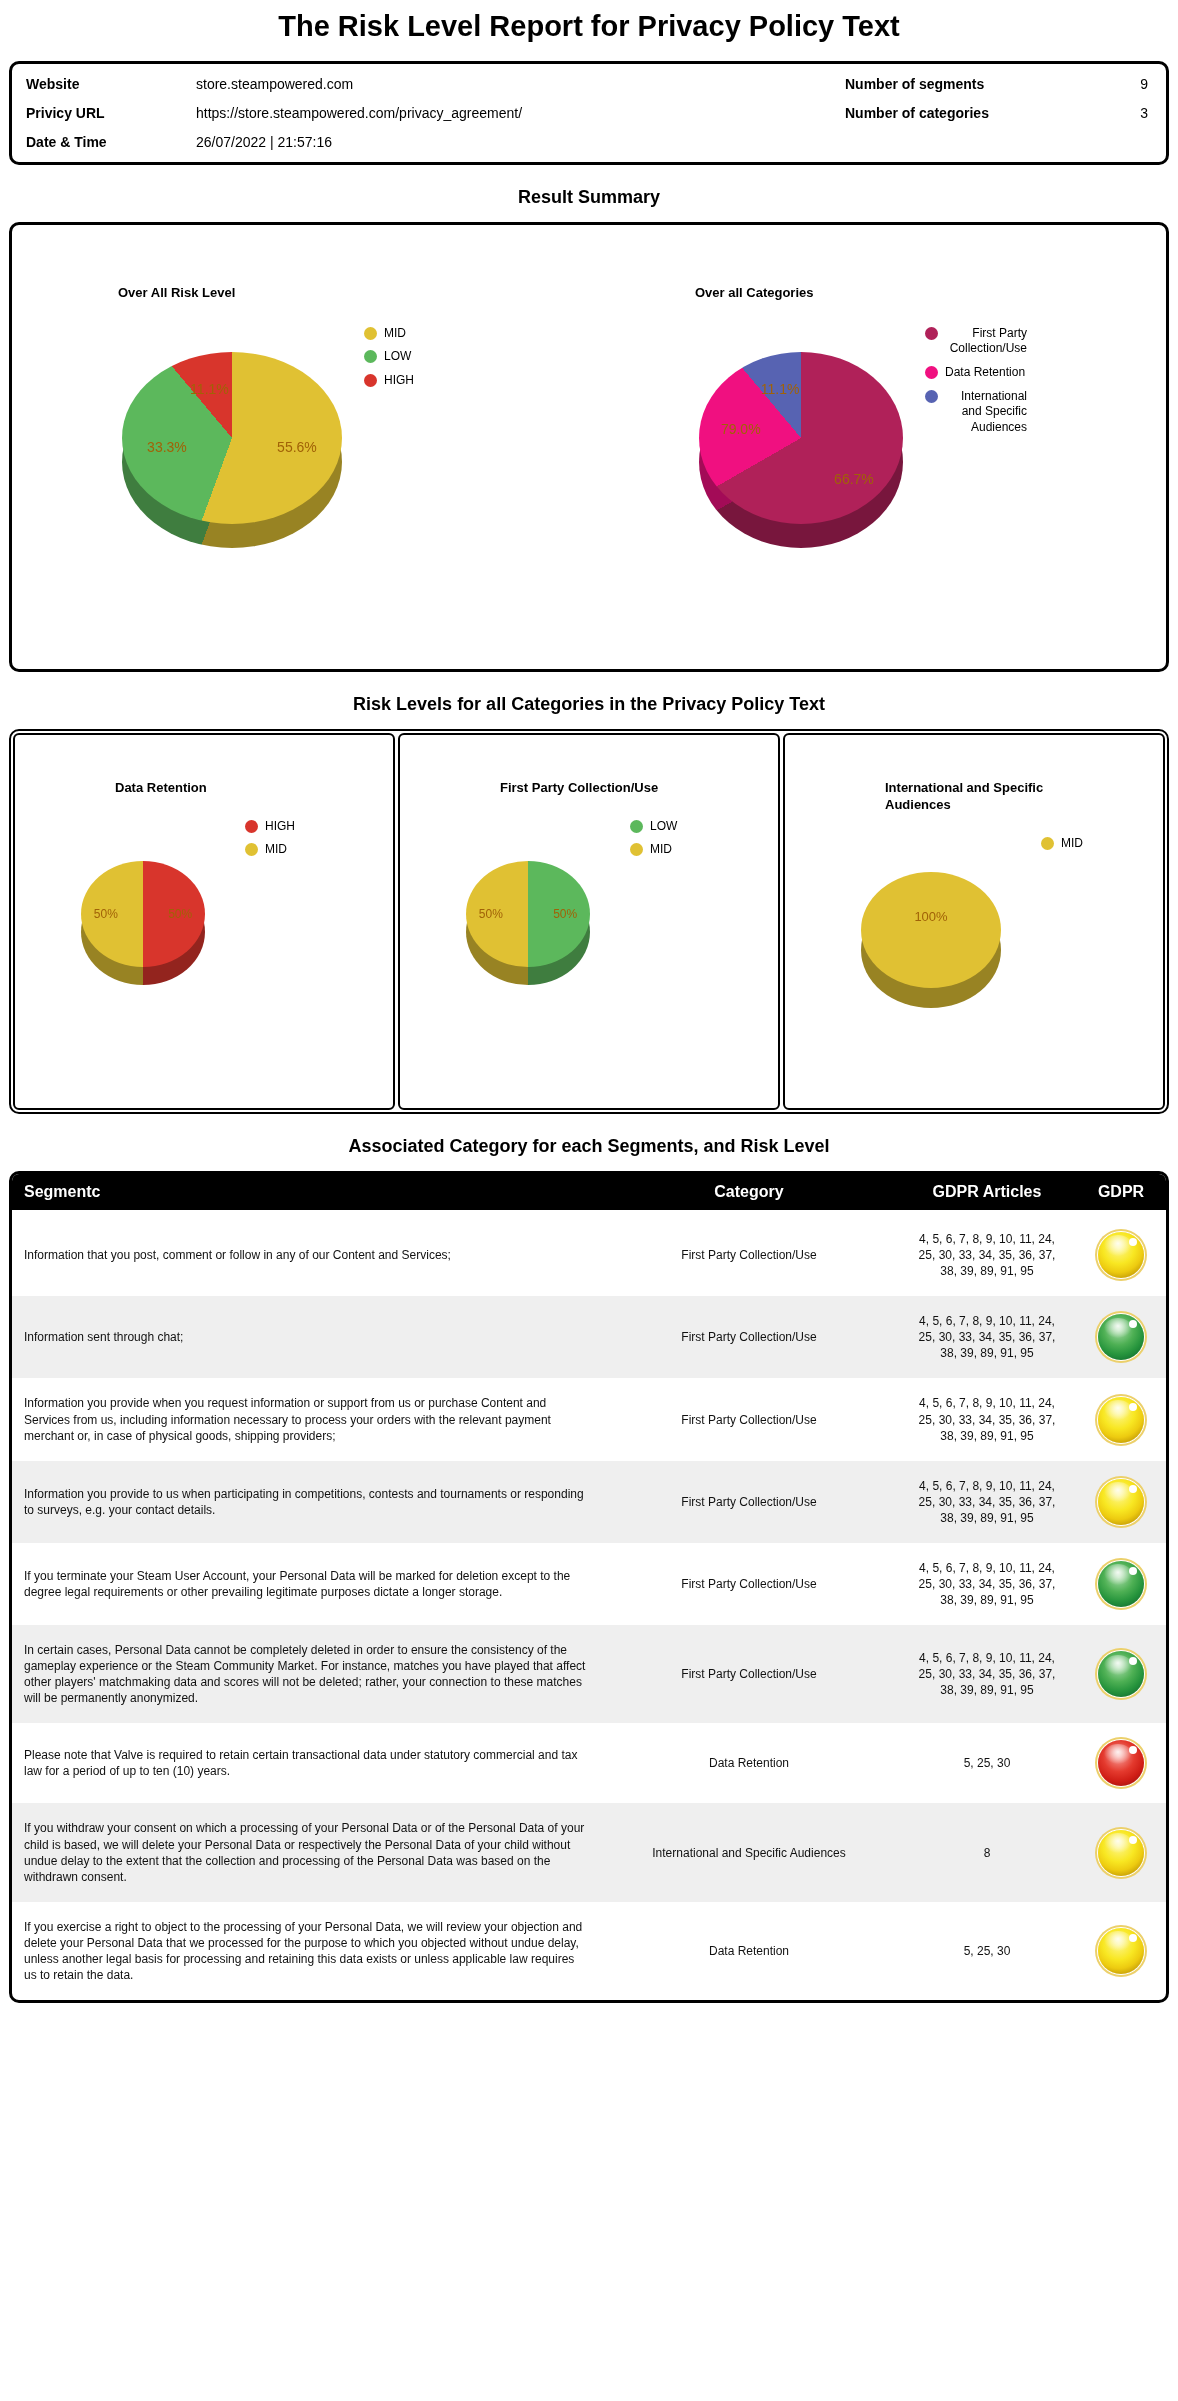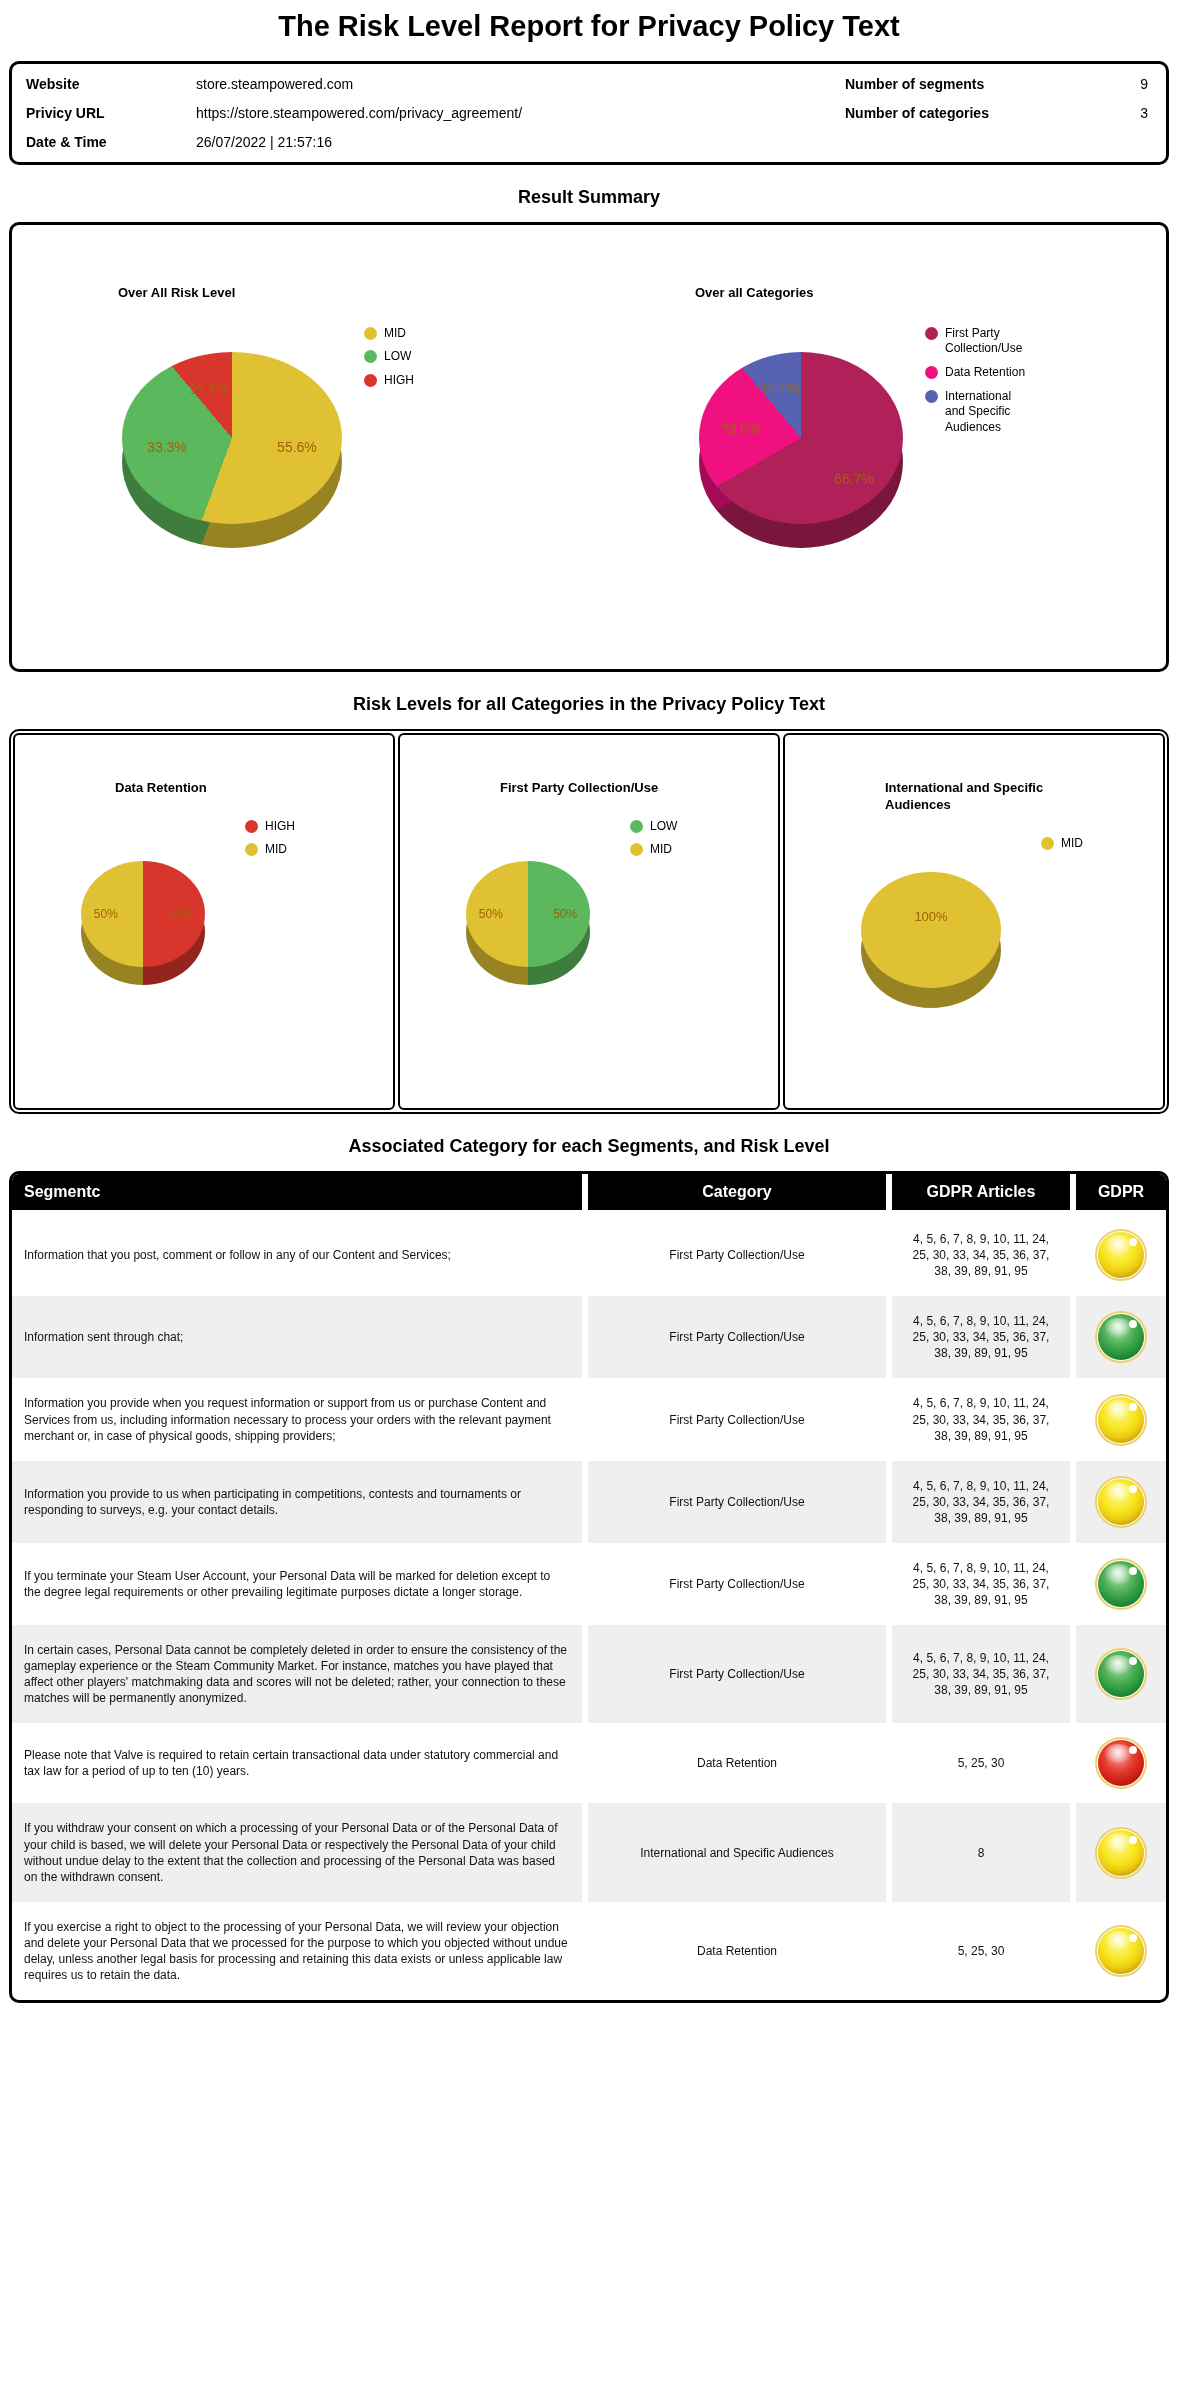--- a/index.html
+++ b/index.html
@@ -13,40 +13,40 @@
   .ib-label{font-weight:bold;}
   .ib-num{text-align:right;padding-right:4px;}
 
   
   .panel{margin:0 9px;border:3px solid #000;border-radius:10px;box-sizing:border-box;background:#fff;}
   .summary-panel{height:450px;display:flex;}
   .chart-block{width:50%;padding-top:60px;box-sizing:border-box;}
   .chart-title{font-weight:bold;font-size:13px;margin-left:106px;max-width:215px;line-height:1.3;}
   .chart-row{display:flex;margin-top:20px;}
   .chart-row .pie3d{margin-left:110px;margin-top:30px;}
-  .legend{margin-left:22px;margin-top:4px;width:102px;flex:none;}
+  .legend{margin-left:22px;margin-top:4px;width:102px;flex:none;text-align:right;}
   .legend-item{display:flex;gap:7px;margin-bottom:8px;font-size:12px;line-height:1.3;}
   .legend-dot{width:13px;height:13px;border-radius:50%;flex:none;margin-top:1px;}
 
   .cats-panel{height:385px;border-width:2px;display:grid;grid-template-columns:1fr 1fr 1fr;gap:3px;padding:2px;}
   .cat-block{border:2px solid #000;border-radius:6px;padding-top:45px;box-sizing:border-box;}
   .cat-block .chart-title{margin-left:100px;max-width:205px;}
   .cat-row{display:flex;margin-top:6px;}
   .cat-row .pie3d{margin-left:66px;margin-top:58px;}
   .cat-row .pie3d.big{margin-left:76px;margin-top:52px;}
   .cat-row .legend{margin-left:40px;margin-top:16px;width:70px;}
 
   
   .pie3d{position:relative;flex:none;}
   .pie-top,.pie-rim{position:absolute;left:0;border-radius:50%;}
   .pie-label{position:absolute;transform:translate(-50%,-50%);color:#a16207;white-space:nowrap;}
 
   
   .rtable{margin:0 9px 10px;border:3px solid #000;border-radius:10px;overflow:hidden;
-    display:grid;grid-template-columns:1fr 298px 178px 90px;column-gap:6px;background:#fff;}
+    display:grid;grid-template-columns:1fr 298px 178px 90px;background:#fff;}
   .hcell{background:#000;color:#fff;font-weight:bold;font-size:16px;padding:9px 12px;margin-bottom:4px;}
   .hcell.center{text-align:center;}
   .cell{padding:17px 12px;font-size:12px;line-height:1.34;display:flex;align-items:center;color:#111;box-sizing:border-box;}
   .cell.cat,.cell.art{justify-content:center;text-align:center;}
   .cell.alt{background:#efefef;}
   .light-cell{justify-content:center;}
 
   
   .light{width:46px;height:46px;border-radius:50%;position:relative;flex:none;
     box-shadow:0 0 0 1px #fff,0 0 0 3px #ecd06b;}

